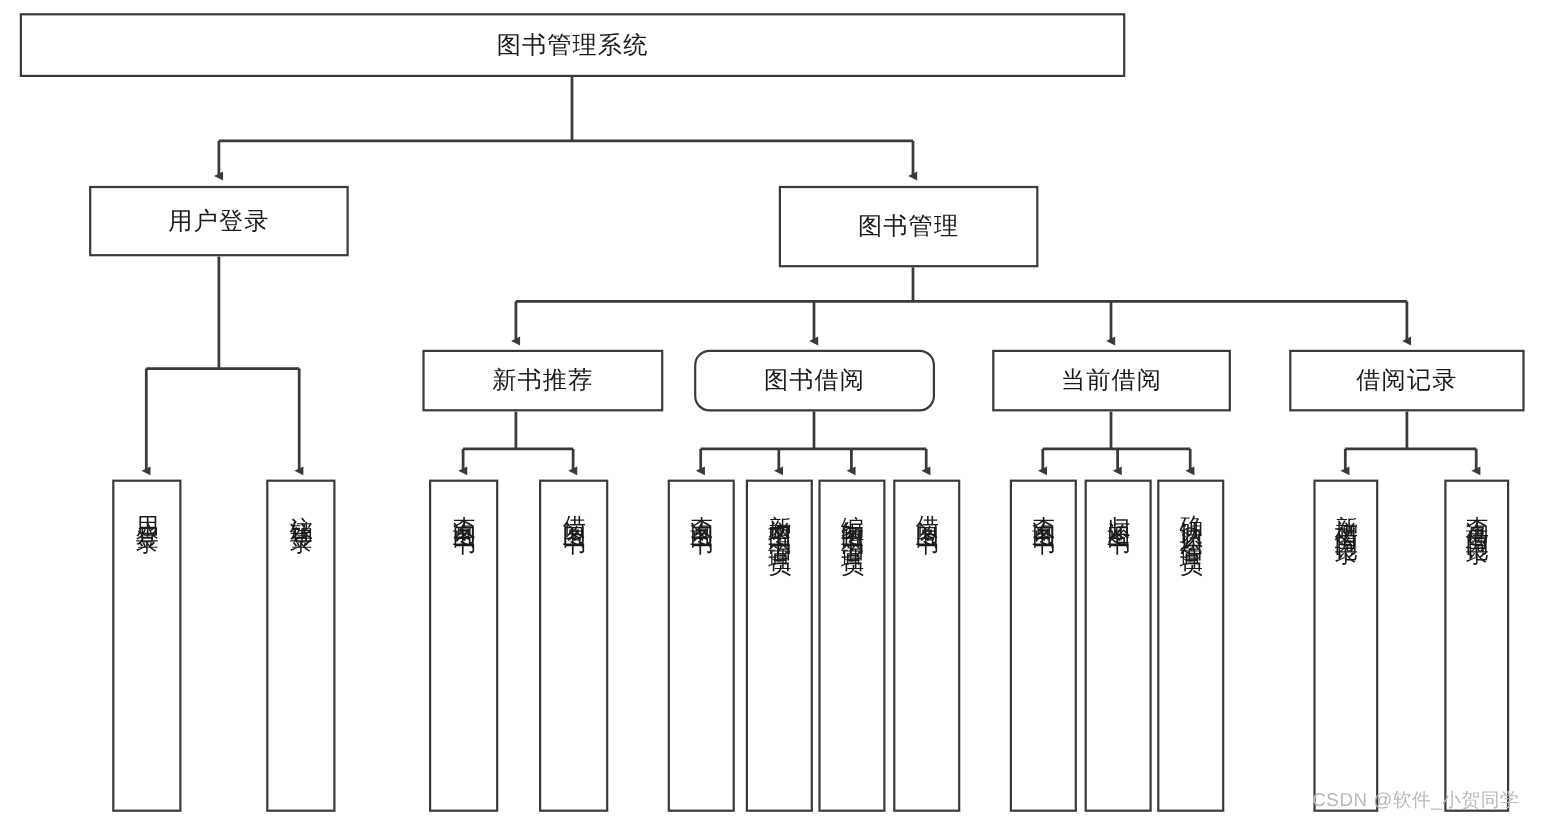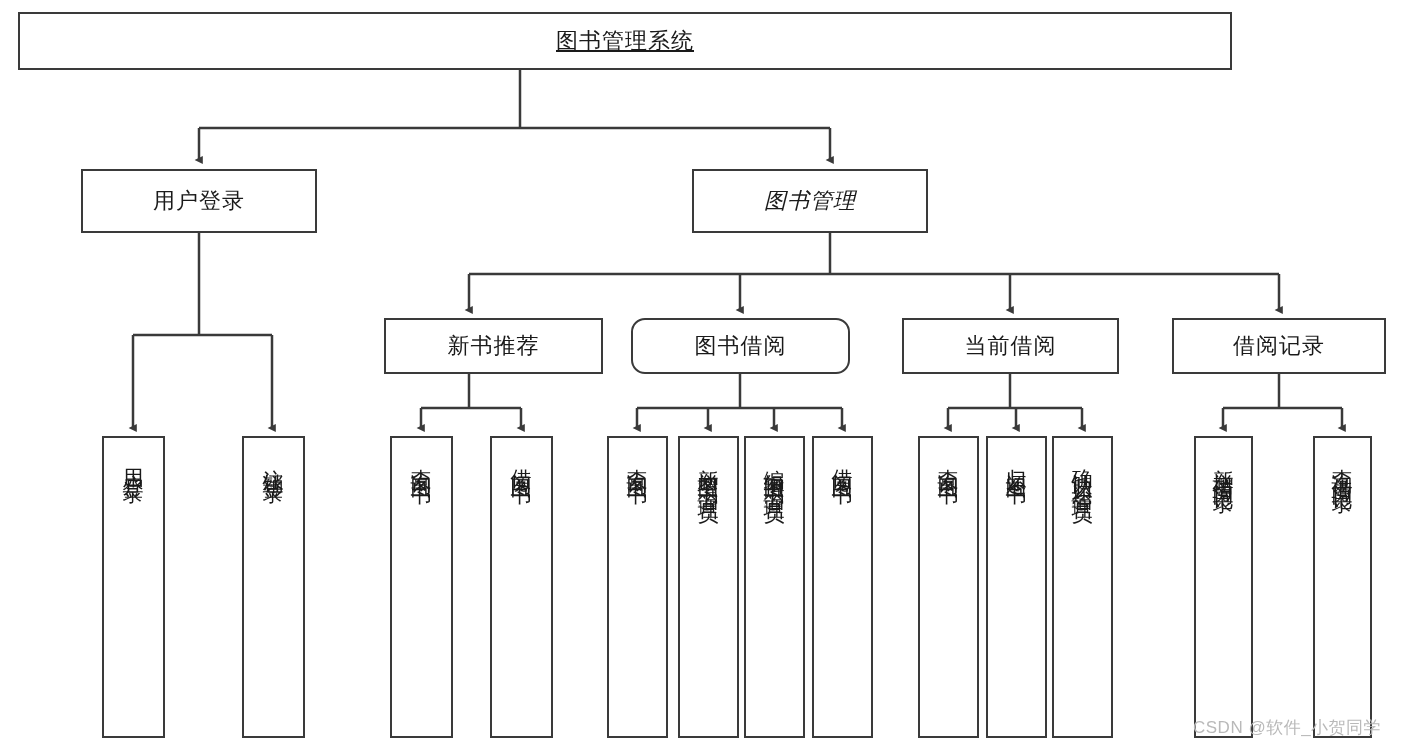--- a/index.html
+++ b/index.html
@@ -113,28 +113,28 @@
       <path d="M1016,408 L1016,428" marker-end="url(#arrow)"></path>
       <path d="M1082,408 L1082,428" marker-end="url(#arrow)"></path>
 
       <path d="M1279,374 L1279,408"></path>
       <path d="M1223,408 L1342,408"></path>
       <path d="M1223,408 L1223,428" marker-end="url(#arrow)"></path>
       <path d="M1342,408 L1342,428" marker-end="url(#arrow)"></path>
     </g>
   </svg>
 
-  <div class="node" style="left:18px; top:12px; width:1214px; height:58px;text-decoration:underline;">
+  <div class="node" style="left:18px; top:12px; width:1005px; height:58px;">
     <span class="label">图书管理系统</span>
   </div>
 
   <div class="node" style="left:81px; top:169px; width:236px; height:64px;">
     <span class="label">用户登录</span>
   </div>
-  <div class="node" style="left:692px; top:169px; width:236px; height:64px;font-style:italic;">
+  <div class="node" style="left:708px; top:169px; width:236px; height:74px;">
     <span class="label">图书管理</span>
   </div>
 
   <div class="node" style="left:360px; top:318px; width:219px; height:56px;margin-left:24px;">
     <span class="label">新书推荐</span>
   </div>
   <div class="node" style="left:631px; top:318px; width:219px; height:56px;border-radius:14px;">
     <span class="label">图书借阅</span>
   </div>
   <div class="node" style="left:902px; top:318px; width:217px; height:56px;">

